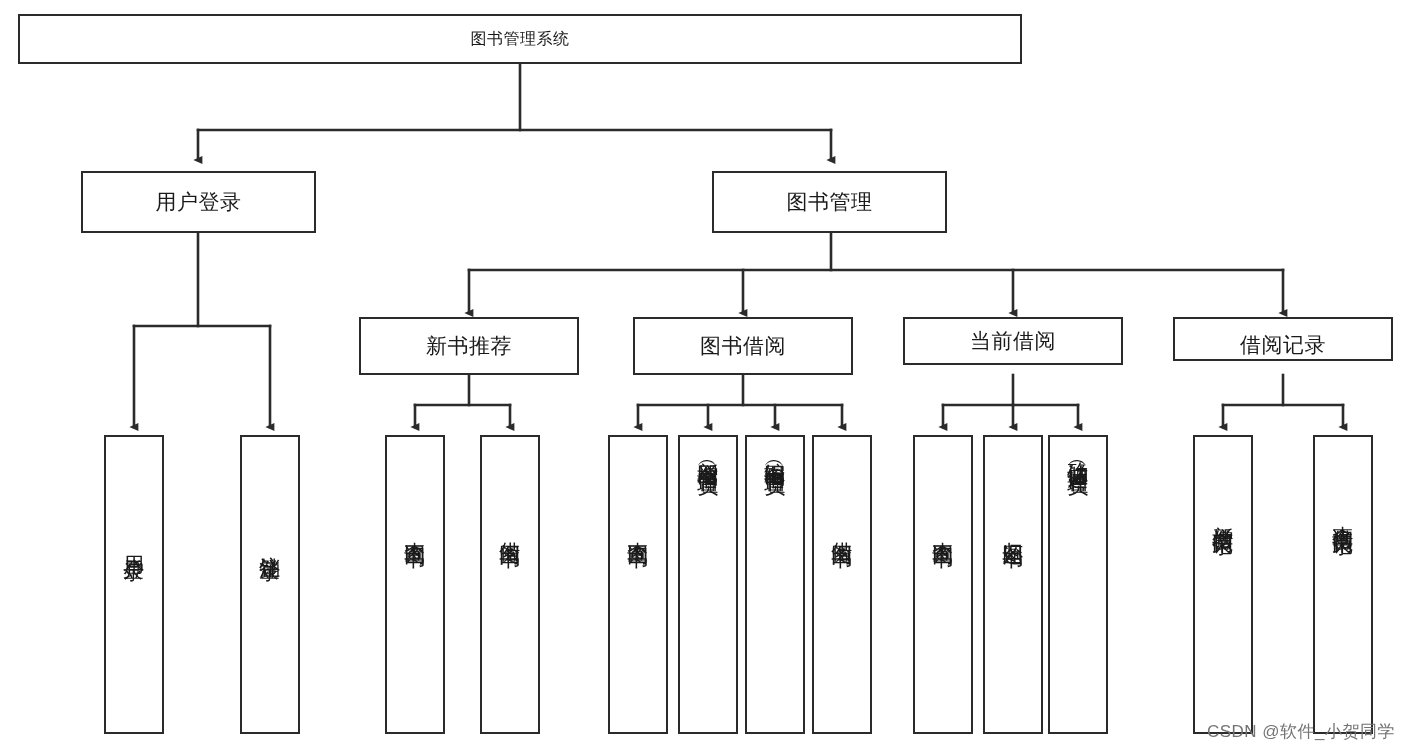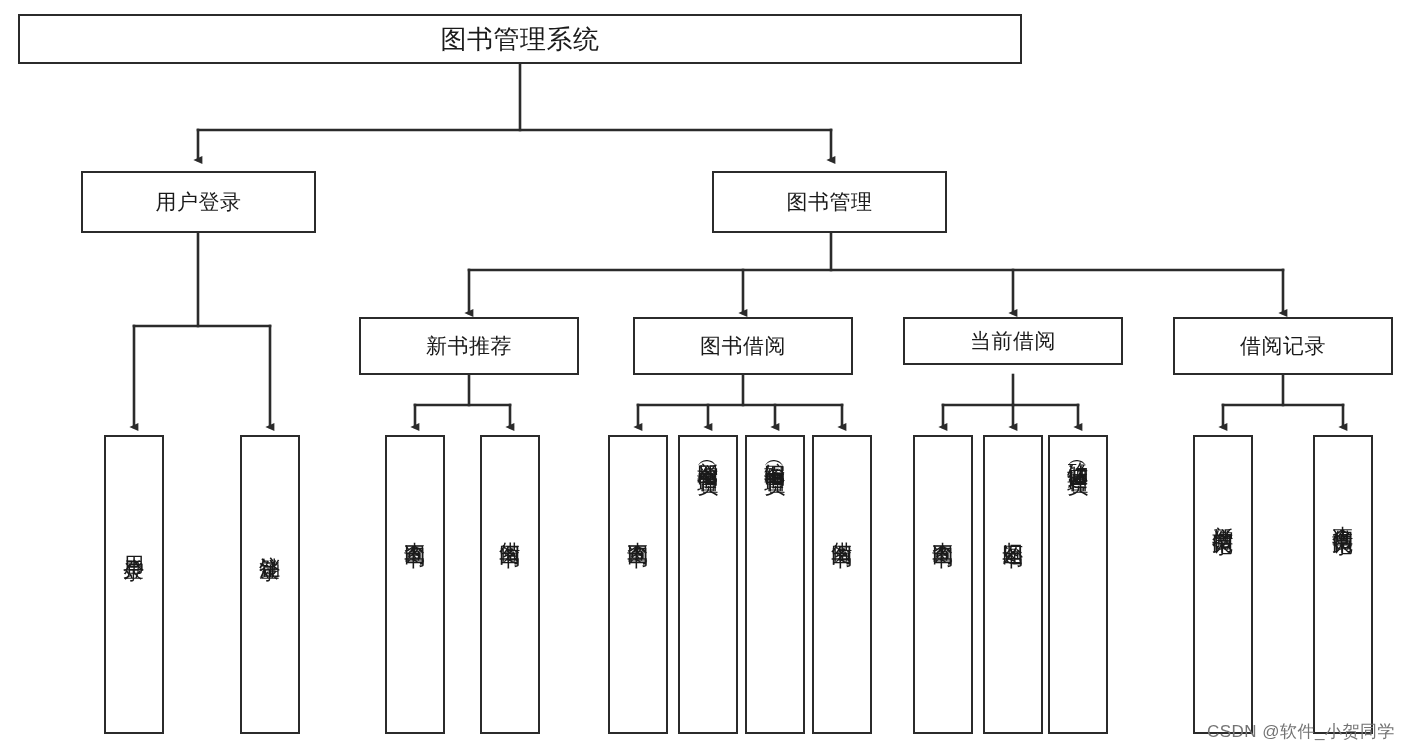--- a/index.html
+++ b/index.html
@@ -41,21 +41,21 @@
     display: block;
     white-space: pre-line;
     text-align: center;
     letter-spacing: 0.5px;
   }
   
   .node.h {
     font-size: 21px;
   }
   .node.h.root {
-    font-size: 26px;
+    font-size: 16px;
     align-items: center;
   }
   
   .node.v {
     align-items: flex-start;
     justify-content: center;
     padding-top: 6px;
   }
   .node.v .node-label {
     writing-mode: vertical-rl;
@@ -156,21 +156,21 @@
 
   <div class="node h" style="left:359px; top:317px; width:220px; height:58px;">
     <span class="node-label">新书推荐</span>
   </div>
   <div class="node h" style="left:633px; top:317px; width:220px; height:58px;">
     <span class="node-label">图书借阅</span>
   </div>
   <div class="node h" style="left:903px; top:317px; width:220px; height:48px;">
     <span class="node-label">当前借阅</span>
   </div>
-  <div class="node h" style="left:1173px; top:317px; width:220px; height:58px;">
+  <div class="node h" style="left:1173px; top:317px; width:220px; height:44px;align-items:flex-end;">
     <span class="node-label">借阅记录</span>
   </div>
 
   <div class="node v low" style="left:104px; top:435px; width:60px; height:299px;">
     <span class="node-label">用户登录</span>
   </div>
   <div class="node v low" style="left:240px; top:435px; width:60px; height:299px;">
     <span class="node-label">注销登录</span>
   </div>
 

